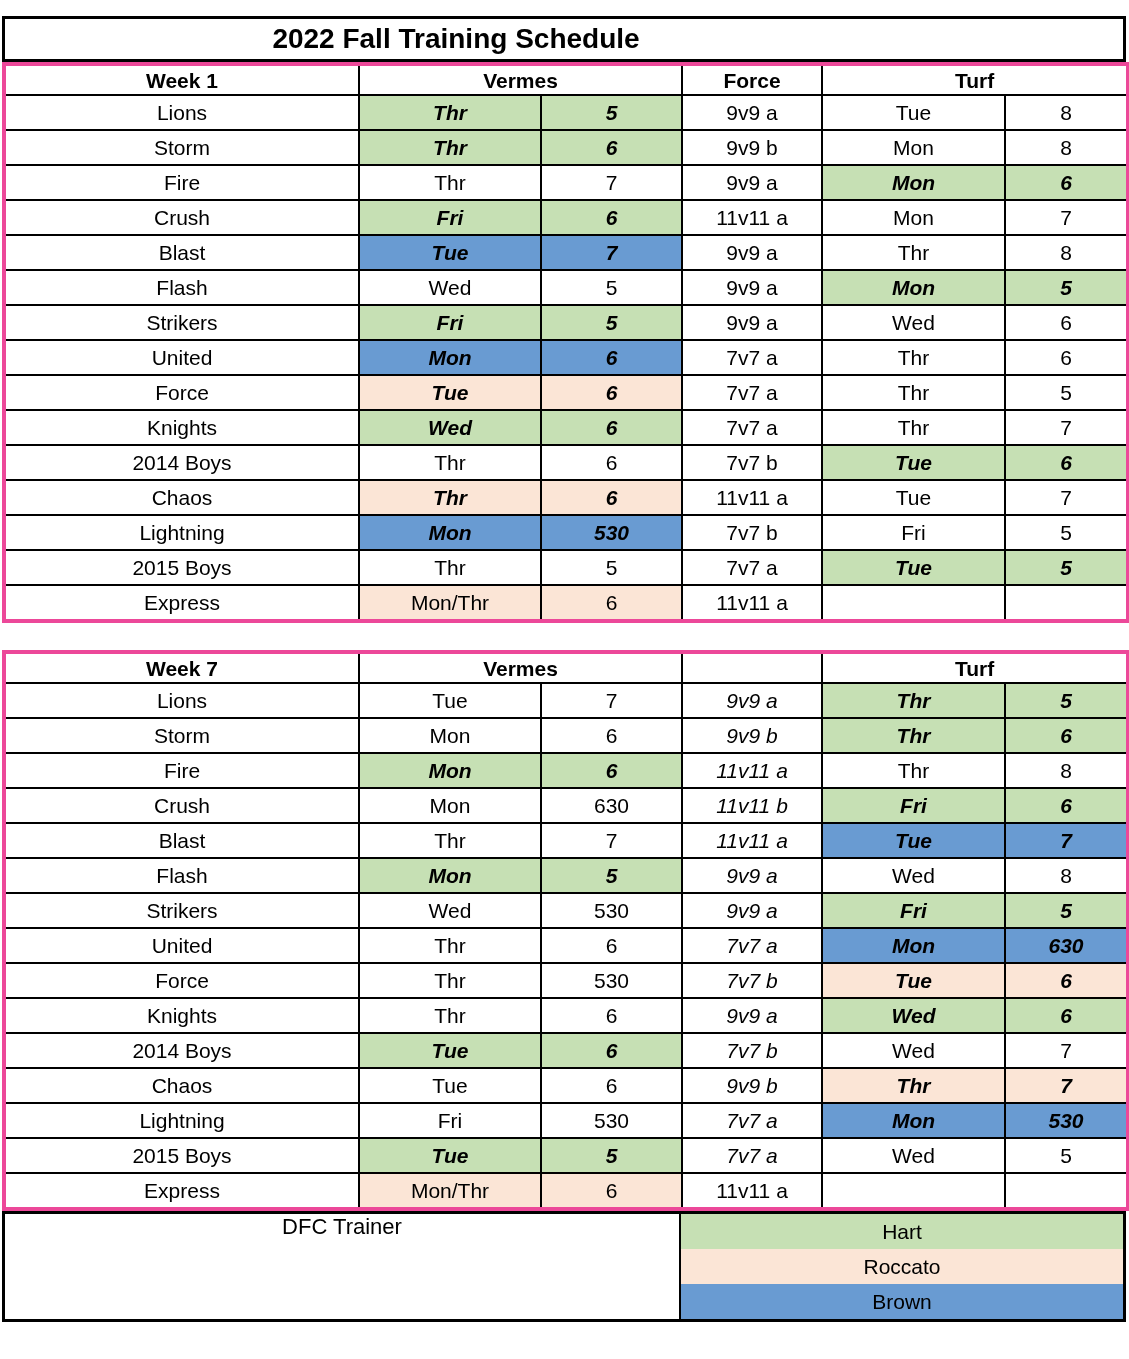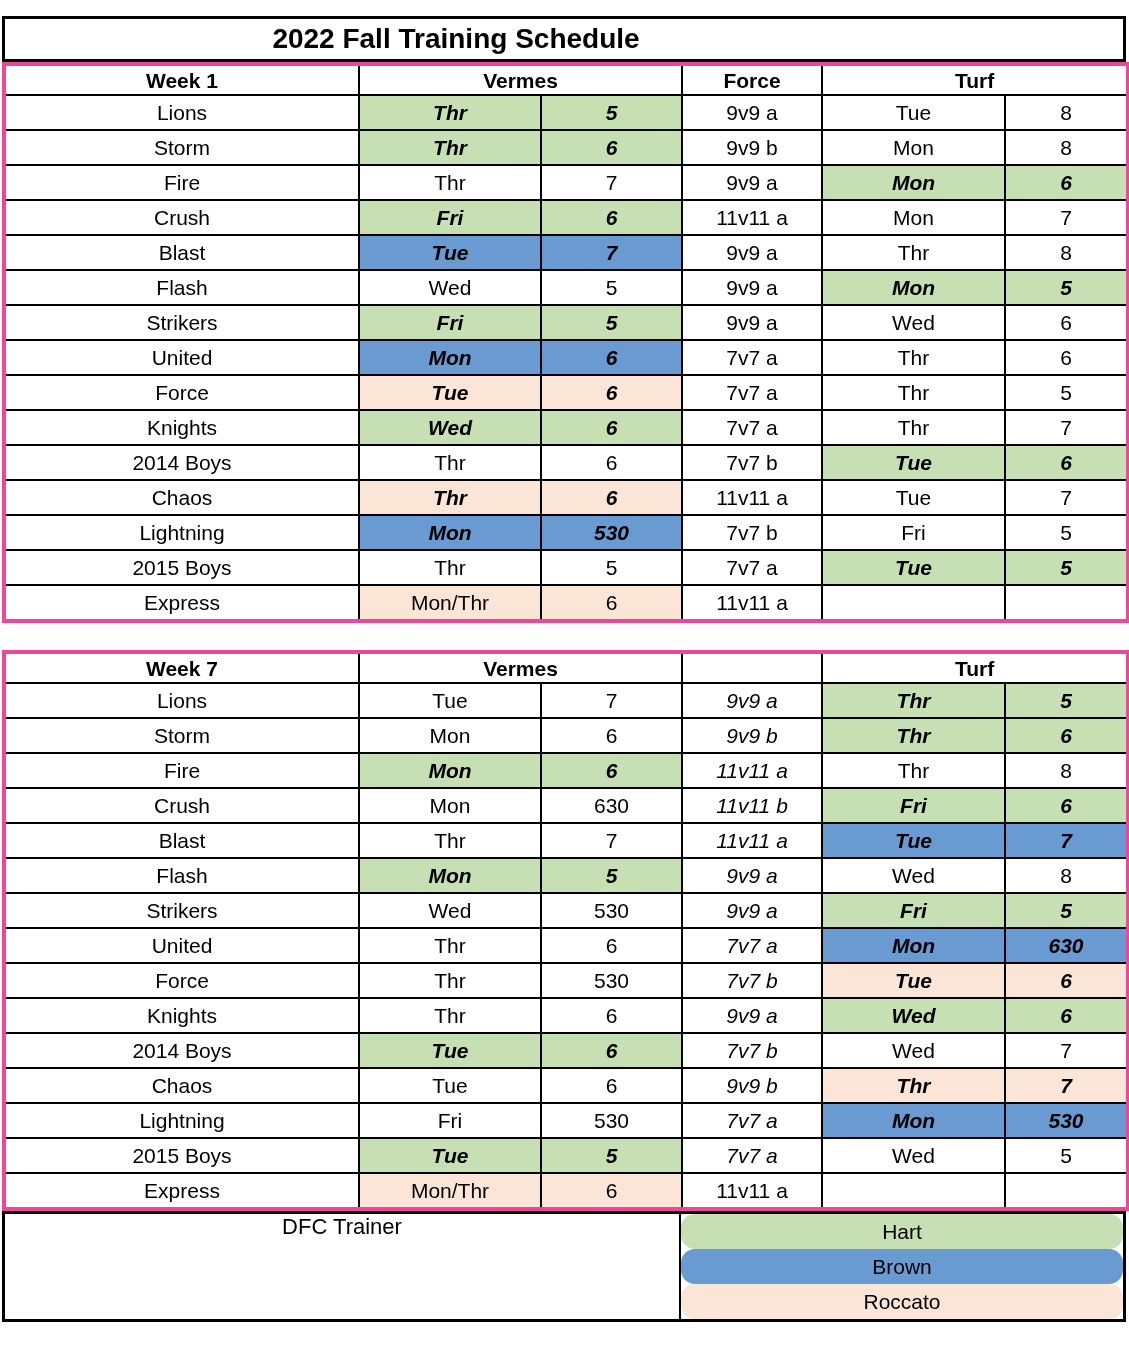--- a/index.html
+++ b/index.html
@@ -52,21 +52,20 @@
   .footer-left{
     box-sizing:border-box;width:676px;
     border-right:2px solid #000;
     display:flex;justify-content:center;
     font-size:22px;
   }
   .footer-right{flex:1;display:flex;flex-direction:column;}
   .trainer-row{
     height:35px;display:flex;align-items:center;justify-content:center;
     font-size:21px;
-    border-radius:14px;
   }
 </style>
 </head>
 <body>
 
 <div class="sheet">
 
   <div class="title-box">
     <span>2022 Fall Training Schedule</span>
   </div>
@@ -356,22 +355,22 @@
   </table>
 
   <div class="footer">
     <div class="footer-left">
       <span>DFC Trainer</span>
     </div>
     <div class="footer-right">
       <div class="trainer-row" style="background: rgb(198, 224, 180);">
         <span>Hart</span>
       </div>
+      <div class="trainer-row" style="background: rgb(251, 229, 214);">
+        <span>Roccato</span>
+      </div>
       <div class="trainer-row" style="background: rgb(105, 155, 210);">
         <span>Brown</span>
       </div>
-      <div class="trainer-row" style="background: rgb(251, 229, 214);">
-        <span>Roccato</span>
-      </div>
     </div>
   </div>
 
 </div>
 
 </body></html>

